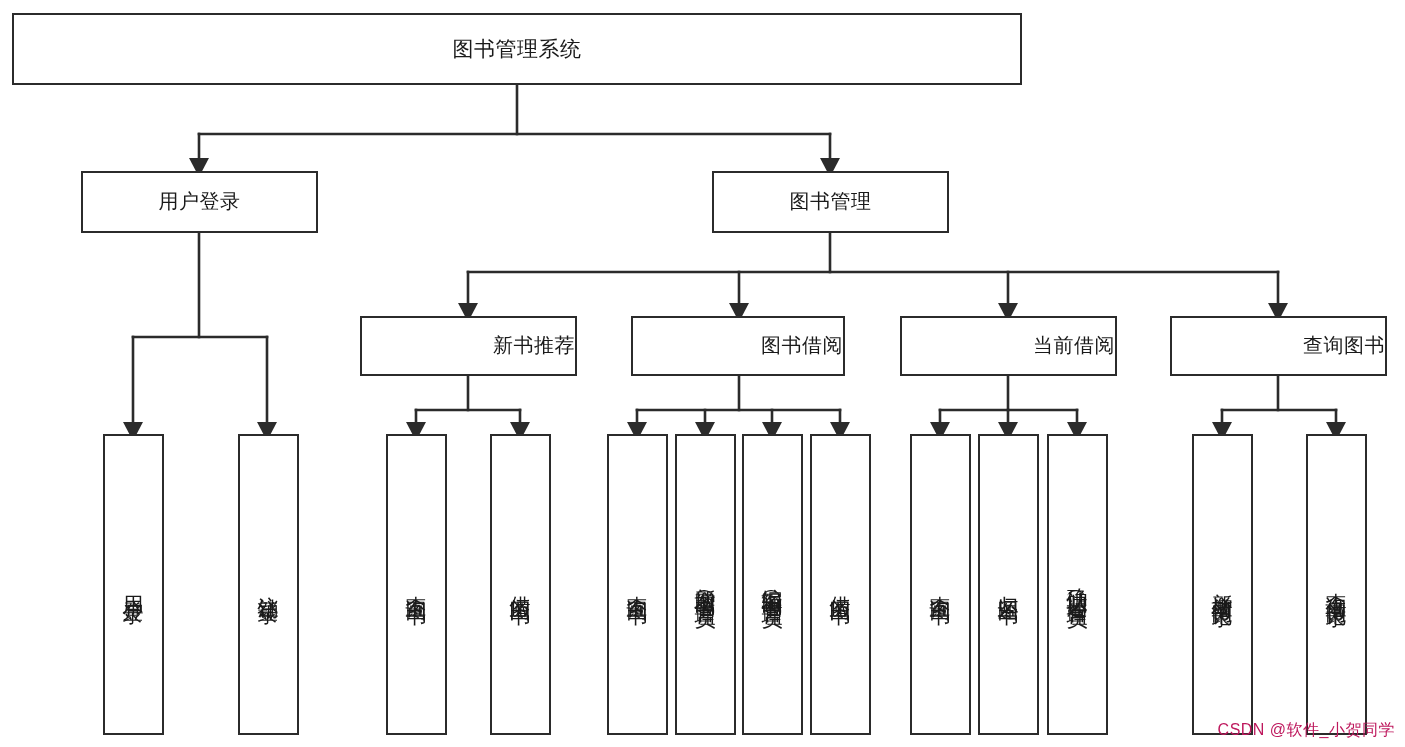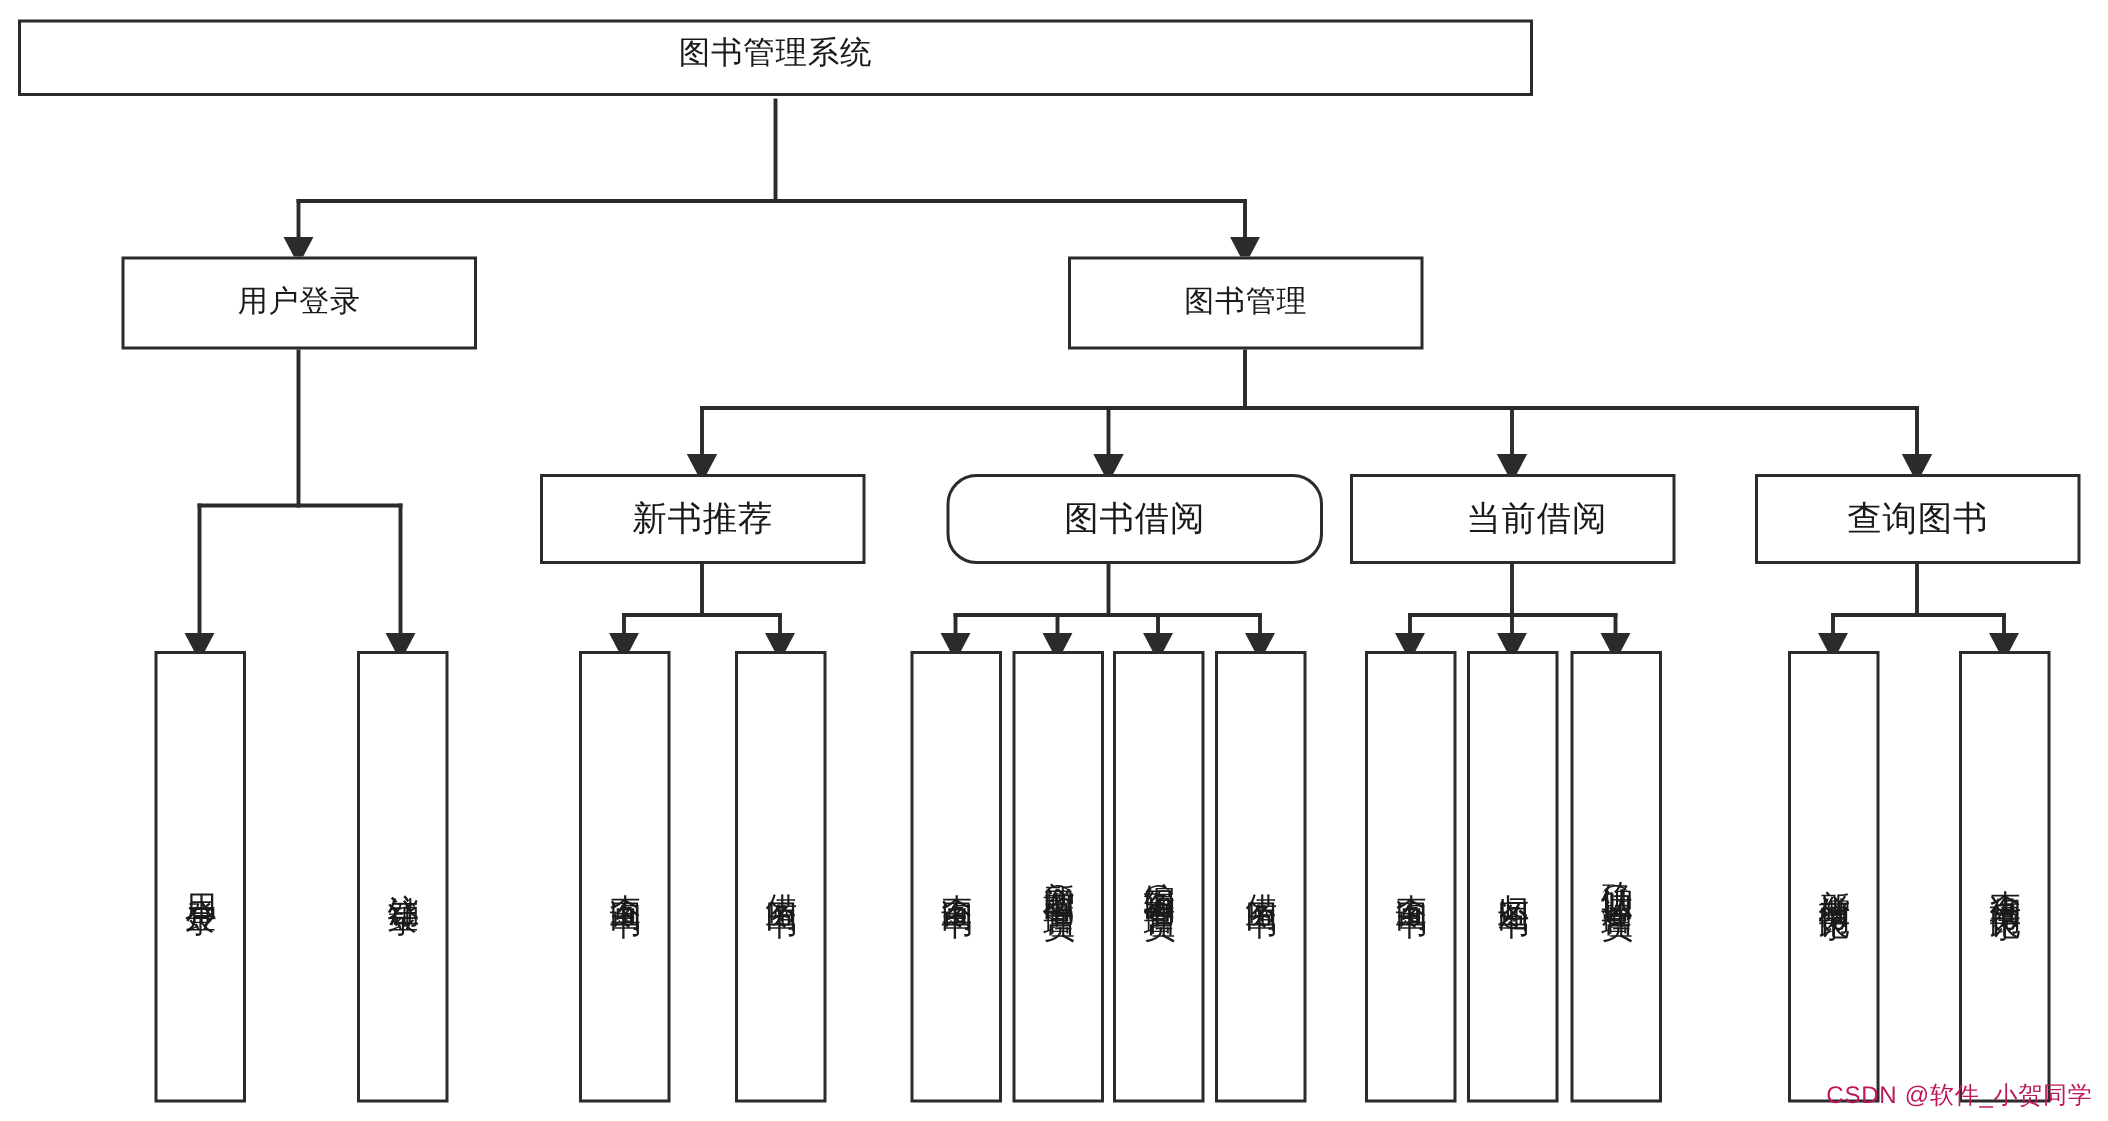--- a/index.html
+++ b/index.html
@@ -43,21 +43,22 @@
     line-height: 1.18;
     letter-spacing: 0.5px;
   }
   .node.root {
     font-size: 21px;
   }
   .node.level1 {
     font-size: 20px;
   }
   .node.level2 {
-    font-size: 23px;
+    font-size: 20px;
+    justify-content: flex-end;
   }
   .node.leaf {
     align-items: center;
     justify-content: center;
   }
   .node.leaf .node-label {
     writing-mode: vertical-rl;
     text-orientation: upright;
     font-size: 21px;
     line-height: 1.1;
@@ -125,37 +126,37 @@
       <path d="M1008,410 L1008,430" marker-end="url(#arrowhead)"></path>
       <path d="M1077,410 L1077,430" marker-end="url(#arrowhead)"></path>
 
       <path d="M1278,376 L1278,410"></path>
       <path d="M1222,410 L1336,410"></path>
       <path d="M1222,410 L1222,430" marker-end="url(#arrowhead)"></path>
       <path d="M1336,410 L1336,430" marker-end="url(#arrowhead)"></path>
     </g>
   </svg>
 
-  <div class="node root" style="left:12px; top:13px; width:1010px; height:51px;font-family:Liberation Mono, monospace;">
+  <div class="node root" style="left:12px; top:13px; width:1010px; height:72px;">
     <span class="node-label">图书管理系统</span>
   </div>
 
   <div class="node level1" style="left:81px; top:171px; width:237px; height:62px;">
     <span class="node-label">用户登录</span>
   </div>
 
   <div class="node level1" style="left:712px; top:171px; width:237px; height:62px;">
     <span class="node-label">图书管理</span>
   </div>
 
   <div class="node level2" style="left:360px; top:316px; width:217px; height:60px;">
     <span class="node-label">新书推荐</span>
   </div>
 
-  <div class="node level2" style="left:631px; top:316px; width:251px; height:60px;border-radius:20px;">
+  <div class="node level2" style="left:631px; top:316px; width:214px; height:60px;">
     <span class="node-label">图书借阅</span>
   </div>
 
   <div class="node level2" style="left:900px; top:316px; width:217px; height:60px;padding-left:32px;">
     <span class="node-label">当前借阅</span>
   </div>
 
   <div class="node level2" style="left:1170px; top:316px; width:217px; height:60px;">
     <span class="node-label">查询图书</span>
   </div>

